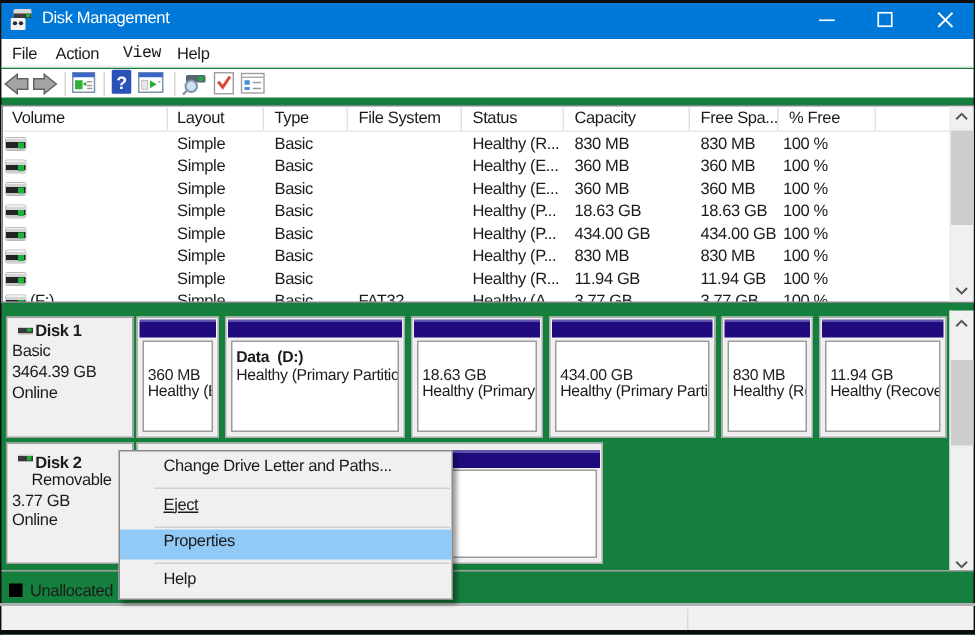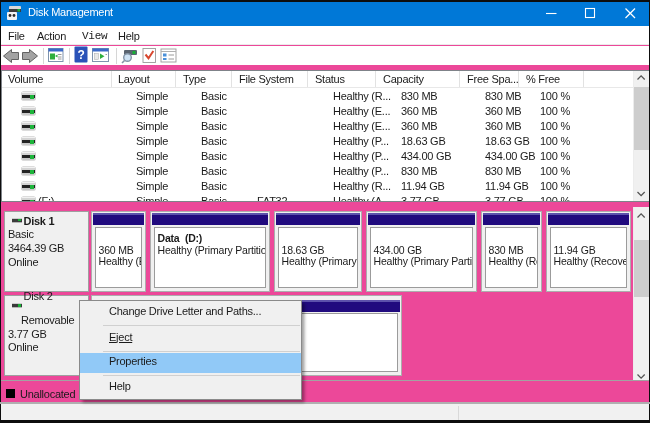--- a/index.html
+++ b/index.html
@@ -1,15 +1,15 @@
 <!DOCTYPE html>
 <html><head><meta charset="utf-8"><style>
 *{margin:0;padding:0;box-sizing:border-box;}
 body{width:650px;height:423px;overflow:hidden;}
-#win{position:relative;width:650px;height:423px;background:#ec4899;
+#win{position:relative;width:650px;height:423px;background:#15803d;
   font-family:"Liberation Sans",sans-serif;font-size:11px;letter-spacing:-0.25px;color:#1b1b1b;}
 .abs{position:absolute;}
 .t{position:absolute;line-height:14px;white-space:nowrap;}
 
 #bt{left:0;top:0;width:650px;height:2px;background:#0d0d0d;}
 #bl{left:0;top:0;width:1px;height:423px;background:#0d0d0d;}
 #br{left:648.5px;top:0;width:1.5px;height:423px;background:#0d0d0d;}
 #bb{left:0;top:420px;width:650px;height:3px;background:#0d0d0d;}
 
 #title{left:1px;top:2px;width:648px;height:24px;background:#0078d7;}
@@ -128,21 +128,21 @@
   <div class="hsep" style="left:518px"></div>
     <div class="hsep" style="left:583px"></div>
   <span class="t" style="left:8px;top:71.5px;">Volume</span>
   <span class="t" style="left:118px;top:71.5px;">Layout</span>
   <span class="t" style="left:183px;top:71.5px;">Type</span>
   <span class="t" style="left:239px;top:71.5px;">File System</span>
   <span class="t" style="left:315px;top:71.5px;">Status</span>
   <span class="t" style="left:383px;top:71.5px;">Capacity</span>
   <span class="t" style="left:467px;top:71.5px;">Free Spa...</span>
   <span class="t" style="left:526px;top:71.5px;">% Free</span>
-  <div class="abs" id="rows" style="left:2px;top:87px;width:630px;height:114px;overflow:hidden;margin-left:18px;">
+  <div class="abs" id="rows" style="left:2px;top:87px;width:630px;height:114px;overflow:hidden;">
   <div class="vic" style="left:2px;top:5px;"></div>
   <span class="t" style="left:116px;top:1.5px;">Simple</span>
   <span class="t" style="left:181px;top:1.5px;">Basic</span>
   <span class="t" style="left:313px;top:1.5px;">Healthy (R...</span>
   <span class="t" style="left:381px;top:1.5px;">830 MB</span>
   <span class="t" style="left:465px;top:1.5px;">830 MB</span>
   <span class="t" style="left:520px;top:1.5px;">100 %</span>
   <div class="vic" style="left:2px;top:20px;"></div>
   <span class="t" style="left:116px;top:16.5px;">Simple</span>
   <span class="t" style="left:181px;top:16.5px;">Basic</span>
@@ -252,21 +252,21 @@
       <div class="pnavy"></div>
     <div class="pwhite">
         <div></div>
         <div>11.94 GB</div>
         <div>Healthy (Recovery Partition)</div>
       </div>
     </div>
 
   <div class="lblbox" style="top:295px;height:81px;"></div>
   <div class="dic" style="left:12px;top:303px;"></div>
-  <span class="t" style="left:23.5px;top:289px;font-weight:normal;">Disk 2</span>
+  <span class="t" style="left:23.5px;top:302px;font-weight:bold;">Disk 2</span>
   <span class="t" style="left:8px;top:313px;padding-left:13px;">Removable</span>
   <span class="t" style="left:8px;top:327px;">3.77 GB</span>
   <span class="t" style="left:8px;top:340px;">Online</span>
   <div class="part" style="left:91px;top:295px;width:311px;height:81px;">
     <div class="pnavy" style="top:4px;height:12px;"></div>
     <div class="pwhite" style="top:17px;">
         <div style="font-weight:bold">(F:)</div>
         <div>3.77 GB FAT32</div>
         <div>Healthy (Active, Primary Partition)</div>
       </div>

